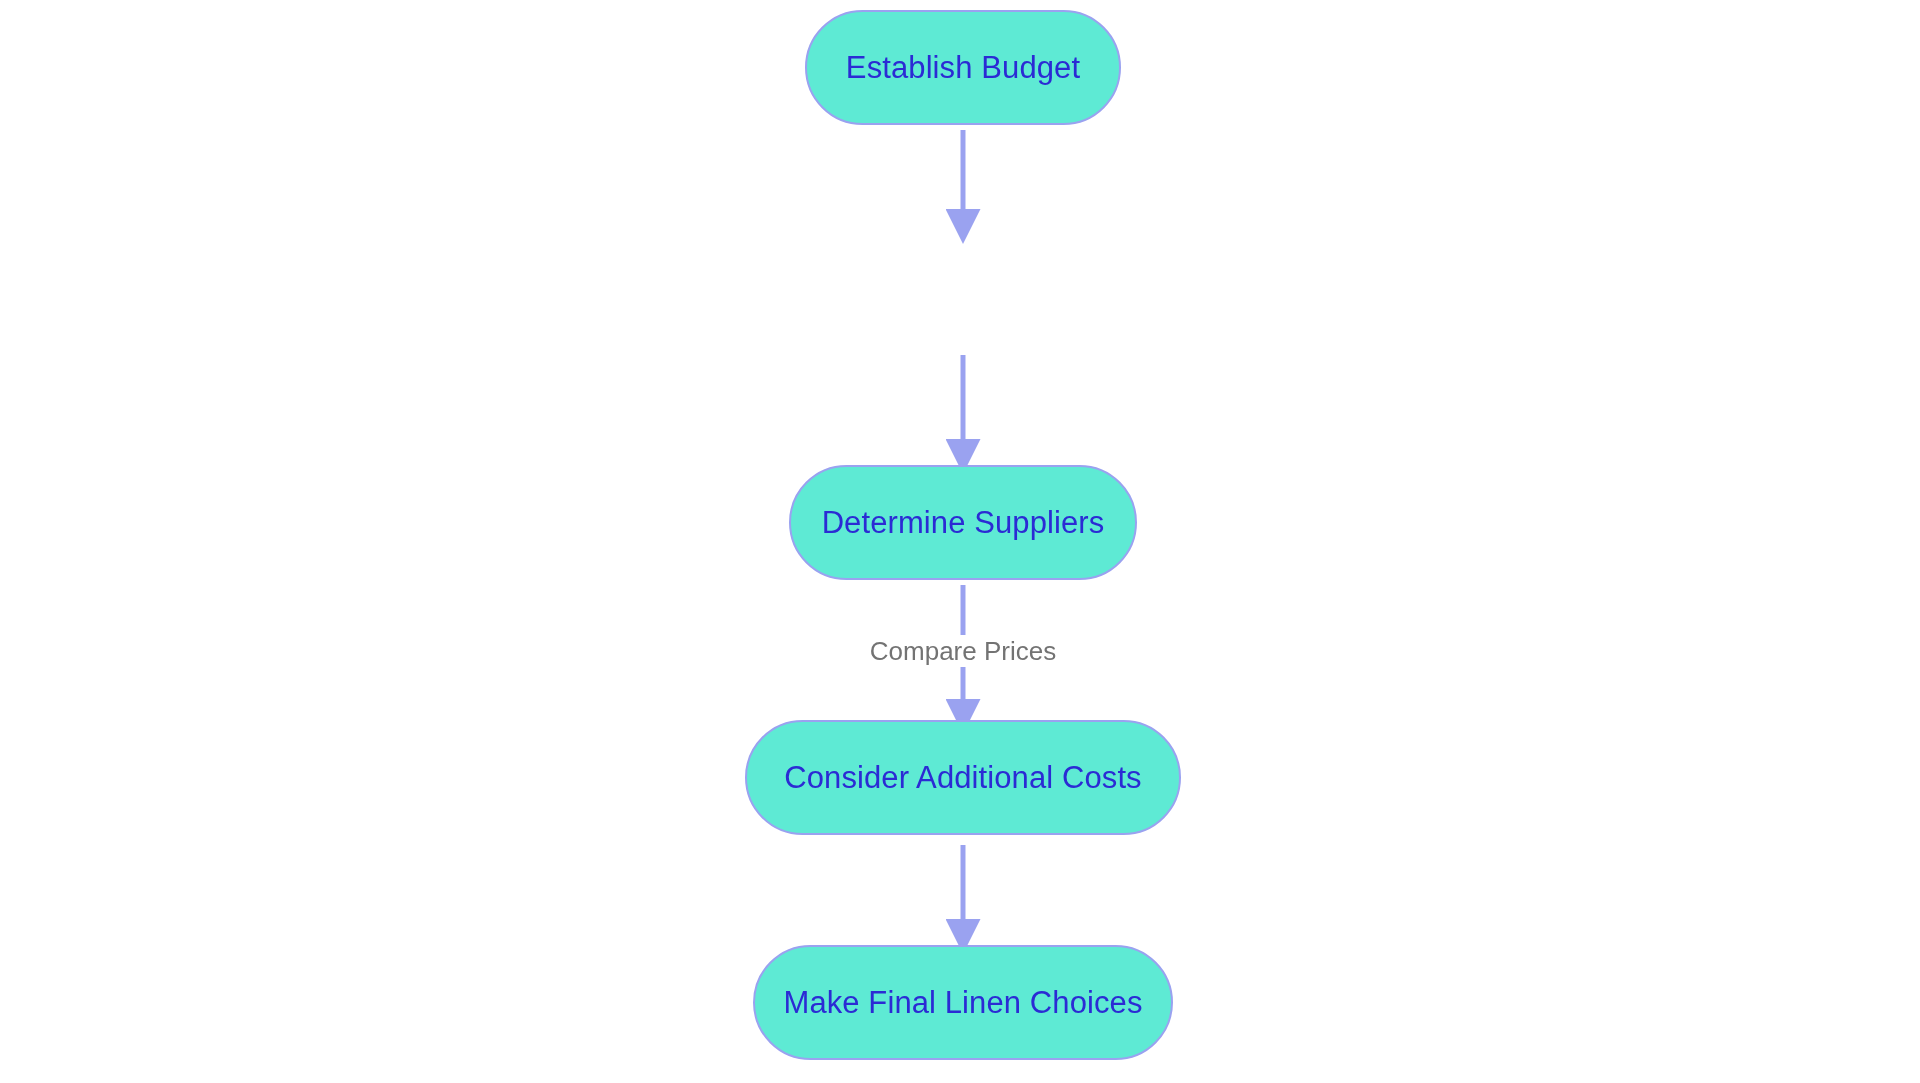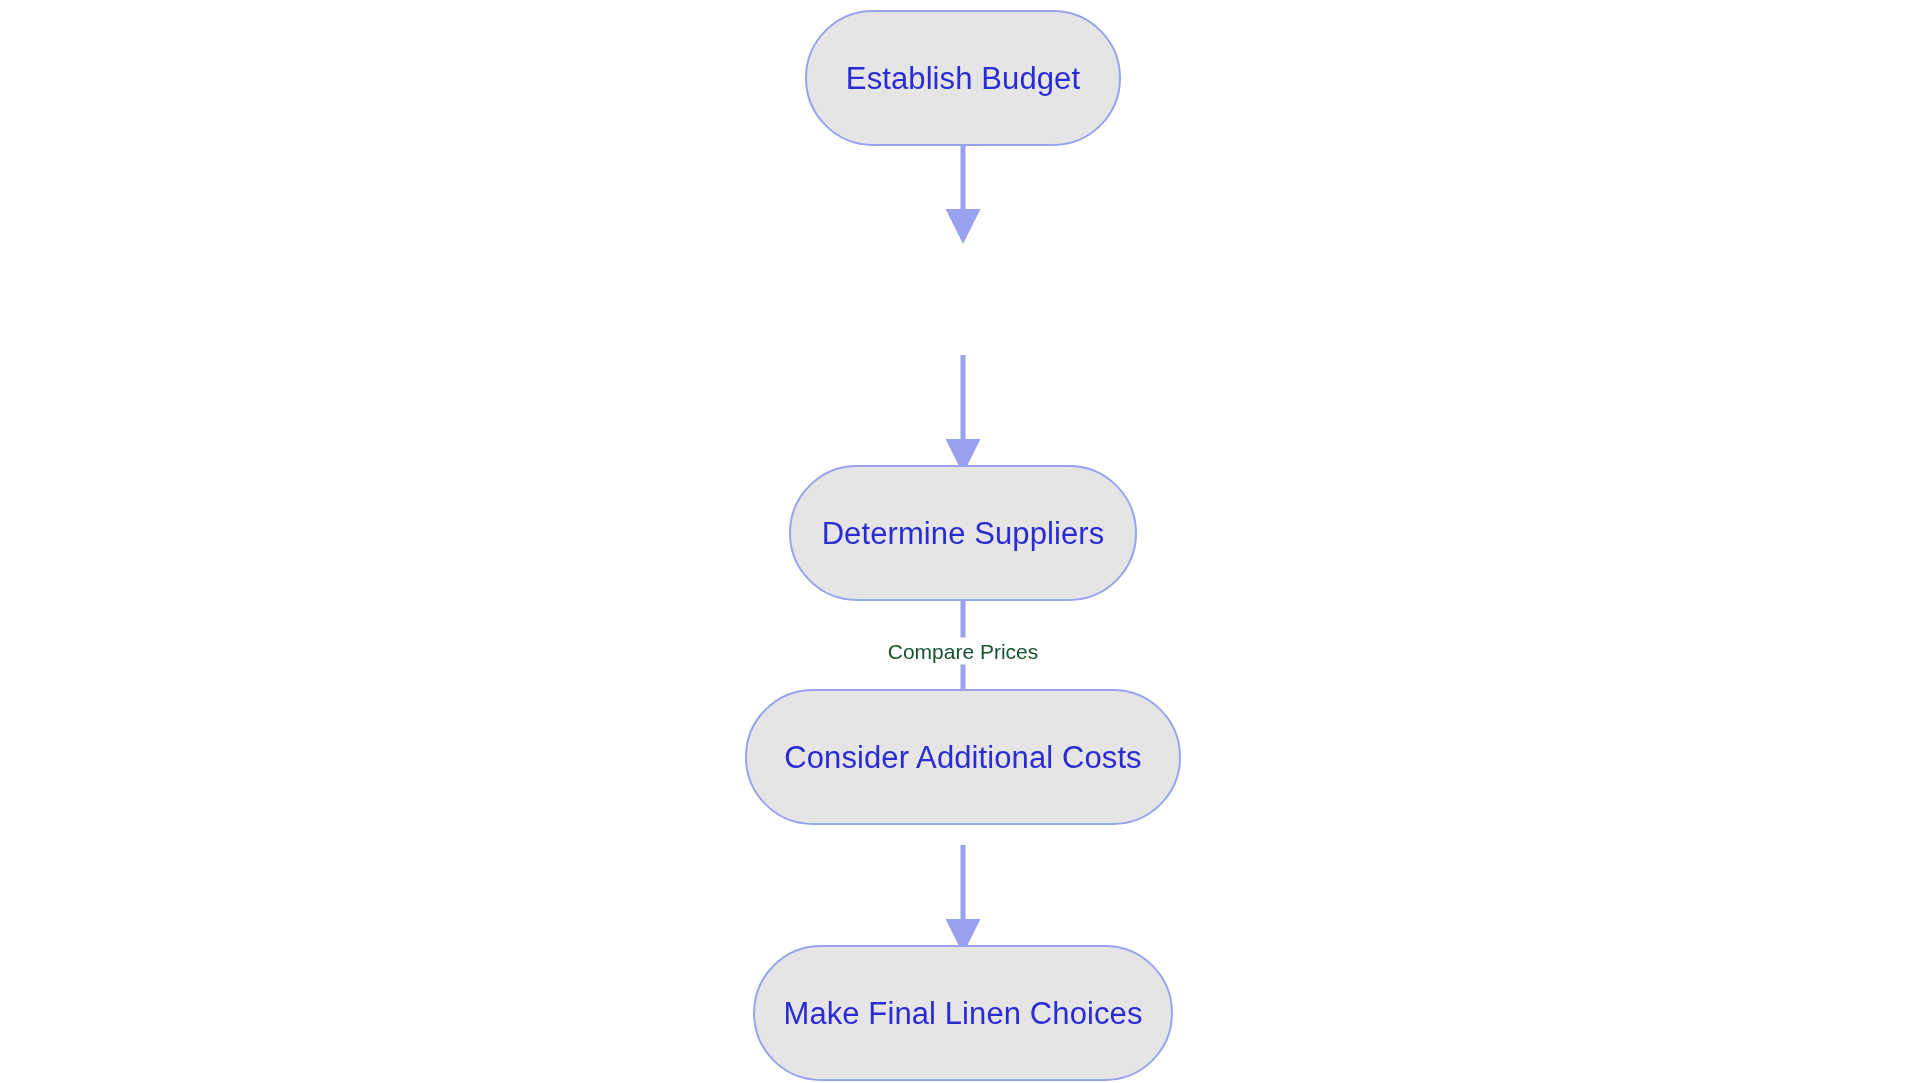--- a/index.html
+++ b/index.html
@@ -42,55 +42,55 @@
     height: 1083px;
     z-index: 2;
   }
 
   .flow-node {
     position: absolute;
     box-sizing: border-box;
     display: flex;
     align-items: center;
     justify-content: center;
-    background: #e5e5e5;
+    background: #5eead4;
     border: 2px solid #9aa2f0;
     border-radius: 9999px;
-    height: 136px;
+    height: 115px;
     transform: translateX(-50%);
     left: 963px;
   }
 
   .flow-node-label {
     color: #2b2bd4;
     font-size: 31px;
     font-weight: 400;
     line-height: 1;
     white-space: nowrap;
     letter-spacing: 0.1px;
   }
 
   
   .node-n1 { top: 10px;  width: 316px; }
   .node-n2 { top: 235px; width: 638px; }
   .node-n3 { top: 465px; width: 348px; }
-  .node-n4 { top: 689px; width: 436px; }
+  .node-n4 { top: 720px; width: 436px; }
   .node-n5 { top: 945px; width: 420px; }
 
   
   .edge-label {
     position: absolute;
     z-index: 3;
     transform: translate(-50%, -50%);
     left: 963px;
     top: 651px;
     padding: 3px 6px;
     background: #ffffff;
-    color: #14532d;
-    font-size: 21px;
+    color: #737373;
+    font-size: 26px;
     line-height: 1;
     white-space: nowrap;
   }
 </style>
 </head>
 <body>
 
 <div id="flowchart-canvas">
 
   <svg id="edge-layer" viewBox="0 0 1920 1083" width="1920" height="1083" xmlns="http://www.w3.org/2000/svg">

